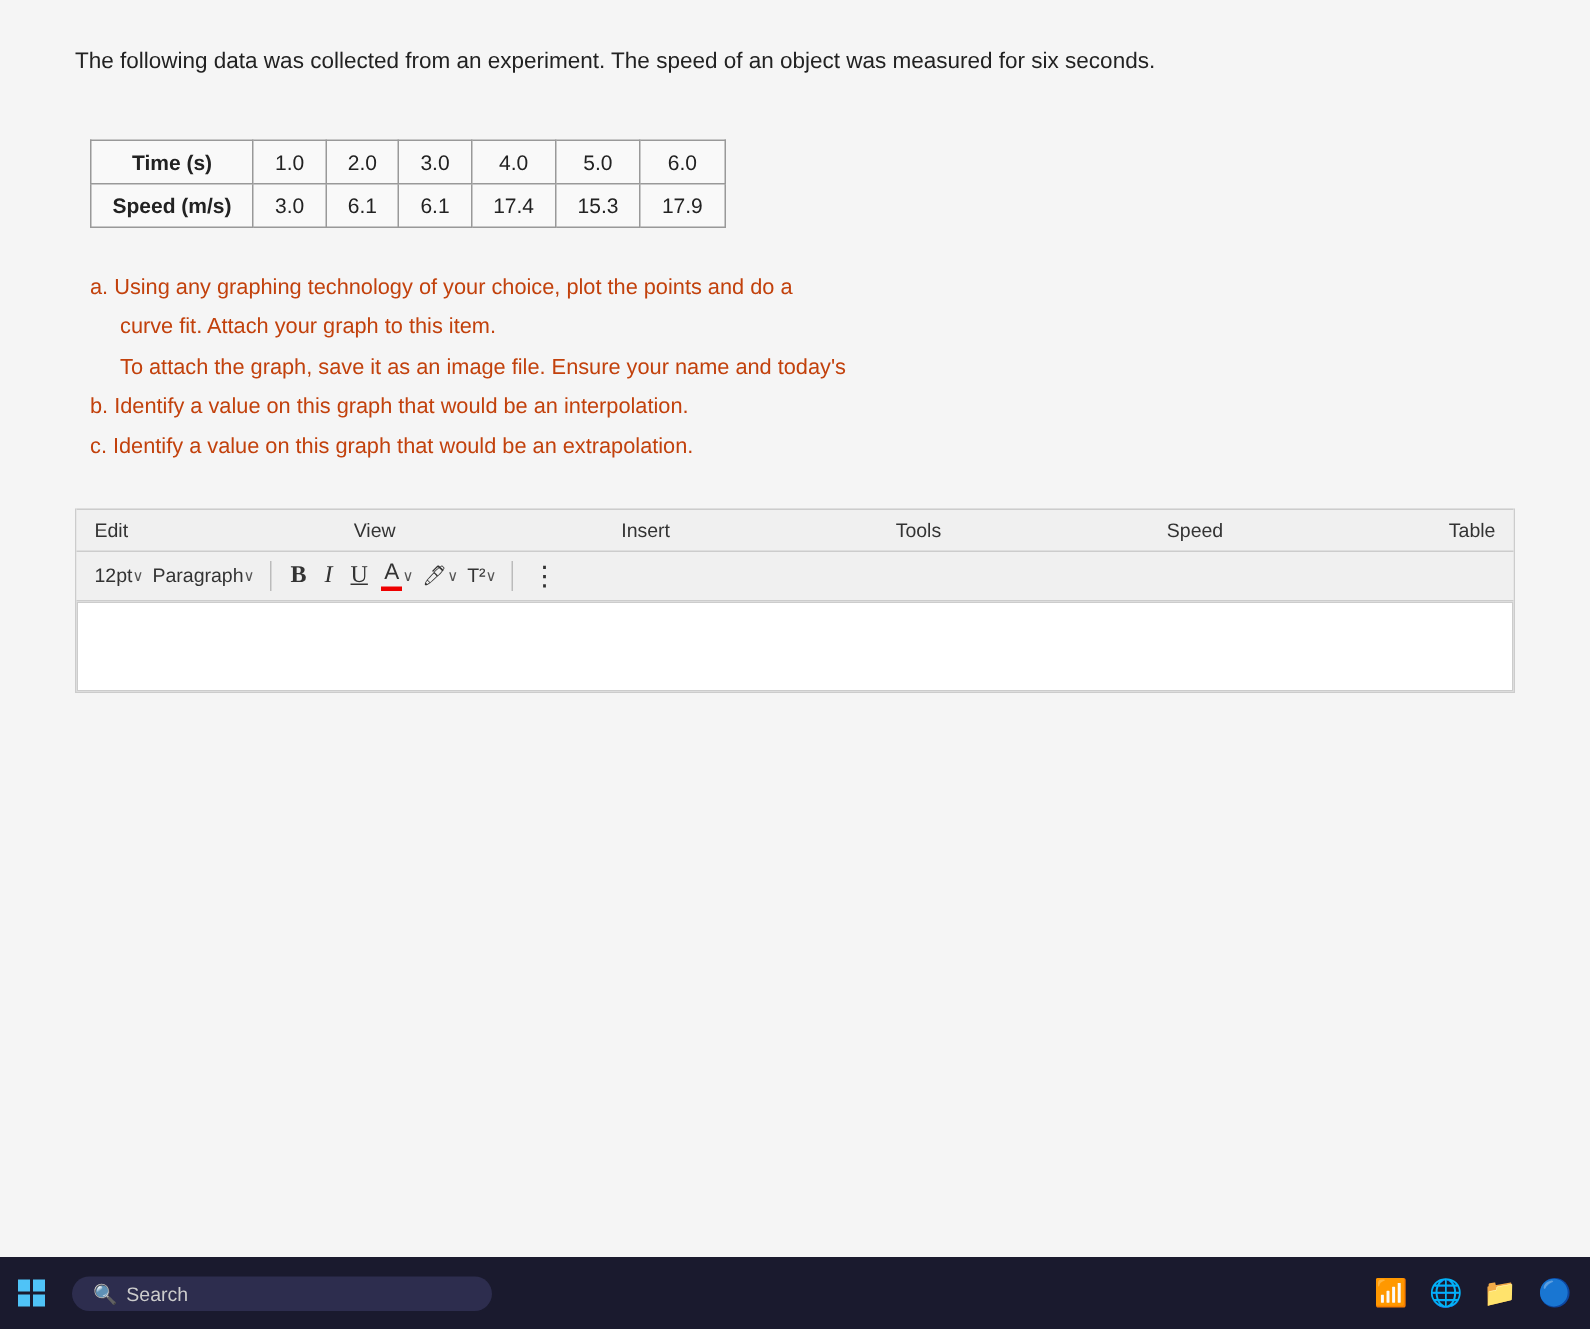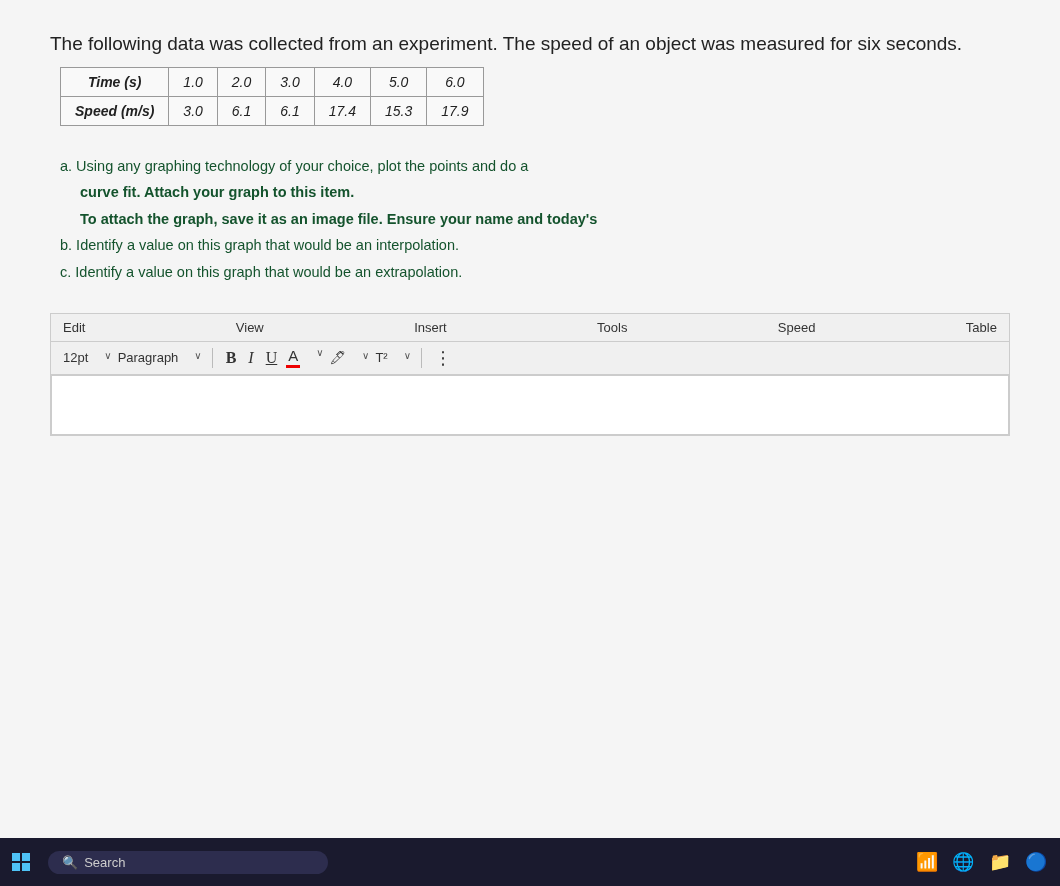--- a/index.html
+++ b/index.html
@@ -12,56 +12,54 @@
       display: flex;
       flex-direction: column;
     }
     .main-content {
       background: #f5f5f5;
       flex: 1;
       padding: 30px 50px 0 50px;
       overflow: hidden;
     }
     .intro-text {
-      font-size: 19px;
+      font-size: 15px;
       color: #222;
       line-height: 1.5;
-      margin-bottom: 8px;
+      margin-bottom: 40px;
     }
     .data-table {
       border-collapse: collapse;
       margin-bottom: 28px;
       margin-left: 10px;
     }
     .data-table td {
       border: 1px solid #999;
       padding: 6px 14px;
       font-size: 14px;
       text-align: center;
       color: #222;
       background: #f9f9f9;
-      font-style: italic;
     }
     .data-table td.header-cell {
       font-weight: bold;
       white-space: nowrap;
     }
     .questions {
       font-size: 14.5px;
-      color: #14532d;
+      color: #c2410c;
       line-height: 1.7;
       margin-bottom: 28px;
       margin-left: 10px;
     }
     .questions p {
       margin-bottom: 2px;
     }
     .questions .indent {
       margin-left: 20px;
-      font-weight: bold;
     }
     .editor-area {
       background: #f0f0f0;
       border: 1px solid #ccc;
       border-top: none;
     }
     .menu-bar {
       display: flex;
       flex-direction: row;
       gap: 18px;
@@ -87,22 +85,22 @@
       color: #333;
     }
     .toolbar-separator {
       width: 1px;
       height: 20px;
       background: #bbb;
       margin: 0 4px;
     }
     .toolbar .dropdown {
       display: flex;
-      align-items: flex-start;
-      gap: 16px;
+      align-items: center;
+      gap: 0;
       cursor: pointer;
     }
     .toolbar .chevron {
       font-size: 10px;
       color: #555;
     }
     .toolbar .bold-btn {
       font-weight: bold;
       font-size: 16px;
       font-family: serif;

